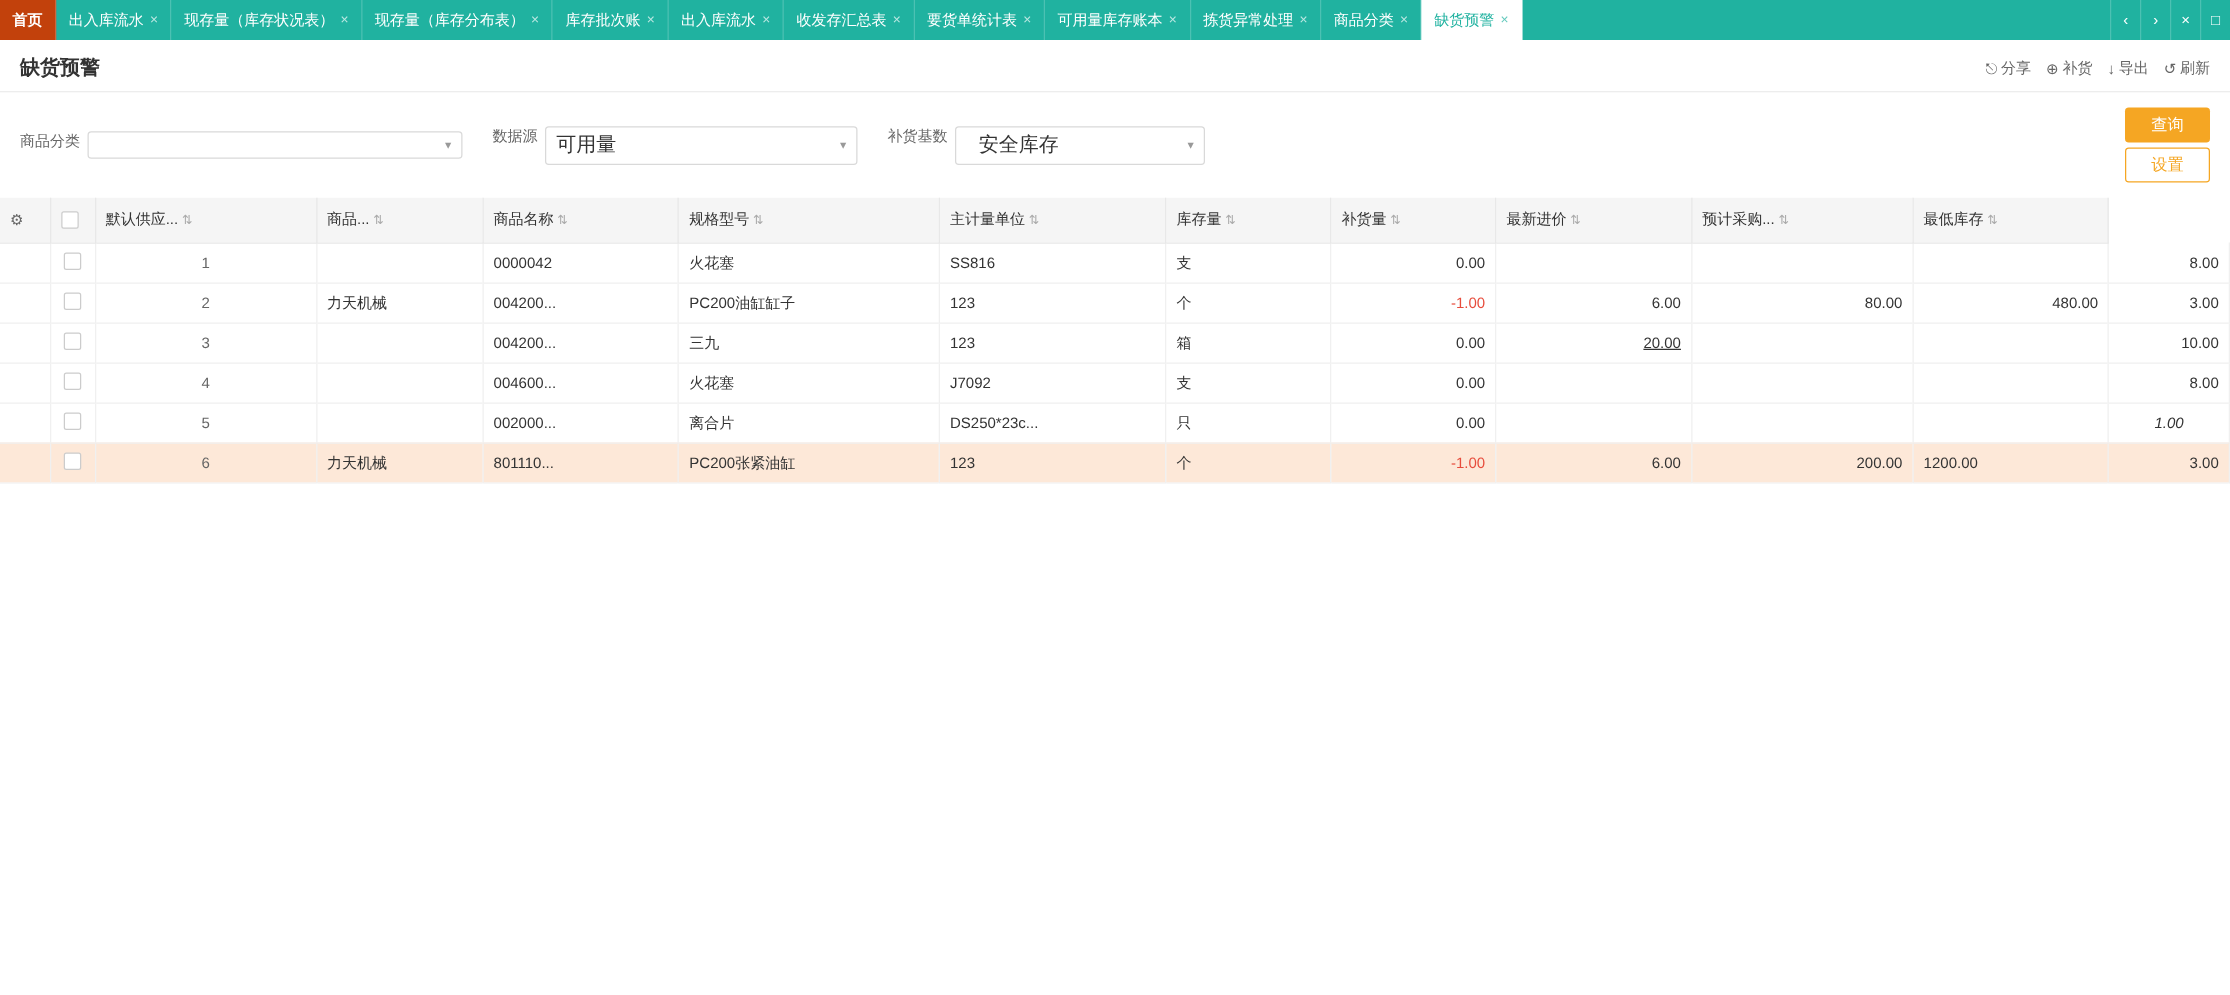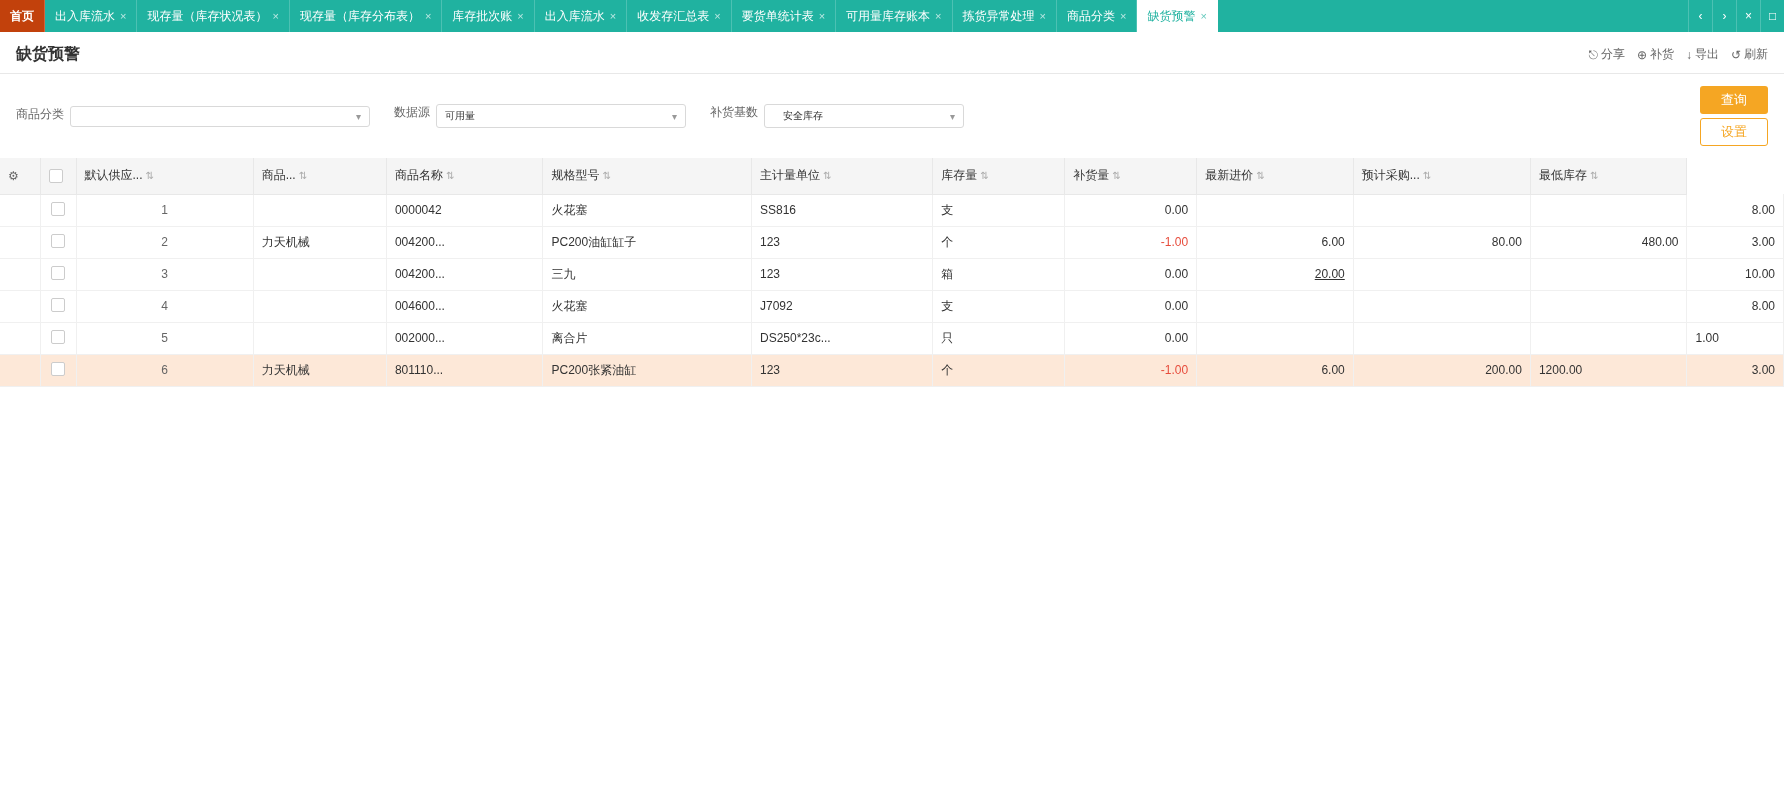--- a/index.html
+++ b/index.html
@@ -117,21 +117,21 @@
       border: 1px solid #d9d9d9;
       border-radius: 3px;
       padding: 4px 8px;
       min-width: 200px;
       cursor: pointer;
       background: #fff;
       justify-content: space-between;
     }
     .filter-select-value {
       color: #333;
-      font-size: 10px;
+      font-size: 16px;
     }
     .filter-select-arrow {
       color: #999;
       font-size: 10px;
       margin-left: 8px;
     }
     .filter-actions {
       margin-left: auto;
       display: flex;
       flex-direction: column;
@@ -483,21 +483,21 @@
     <td style="text-align:center;color:#666;">5</td>
     <td></td>
     <td>002000...</td>
     <td>离合片</td>
     <td>DS250*23c...</td>
     <td>只</td>
     <td style="text-align:right;">0.00</td>
     <td style="text-align:right;"></td>
     <td style="text-align:right;"></td>
     <td style="text-align:right;"></td>
-    <td style="text-align:left;">1.00</td>
+    <td style="text-align:center;font-style:italic;">1.00</td>
   </tr>
           <tr class="highlighted">
     <td class="td-center settings-cell"></td>
     <td class="td-center">
       <span class="cb"></span>
     </td>
     <td style="text-align:center;color:#666;">6</td>
     <td>力天机械</td>
     <td>801110...</td>
     <td>PC200张紧油缸</td>

